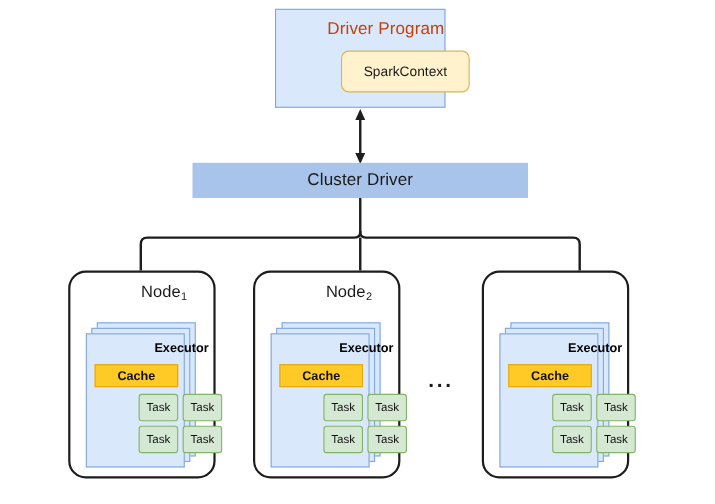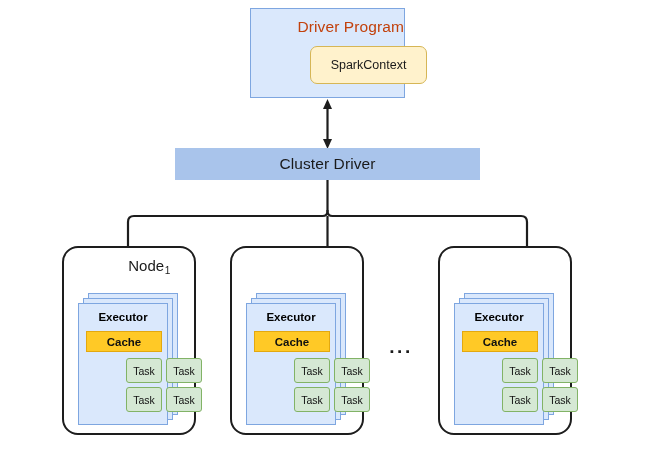--- a/index.html
+++ b/index.html
@@ -152,20 +152,21 @@
   }
   .exec-title {
     position: absolute;
     left: 0;
     top: 7px;
     width: 100%;
     text-align: center;
     font-size: 11.5px;
     font-weight: bold;
     color: #000000;
+    padding-left: 42px;
   }
   .cache-box {
     position: absolute;
     left: 7px;
     top: 27px;
     width: 76px;
     height: 21px;
     background: #FFC926;
     border: 1px solid #E3A80F;
     box-sizing: border-box;
@@ -254,20 +255,23 @@
           <div class="task-box">Task</div>
           <div class="task-box">Task</div>
           <div class="task-box">Task</div>
           <div class="task-box">Task</div>
         </div>
       </div>
     </div>
   </div>
 
   <div class="node-box" style="left:230px;">
+    <div class="node-title">
+      <span>Node</span><sub>2</sub>
+    </div>
     <div class="executor-stack">
       <div class="exec-card exec-card-back"></div>
       <div class="exec-card exec-card-mid"></div>
       <div class="exec-card exec-card-front">
         <div class="exec-title">Executor</div>
         <div class="cache-box">Cache</div>
         <div class="task-grid">
           <div class="task-box">Task</div>
           <div class="task-box">Task</div>
           <div class="task-box">Task</div>

